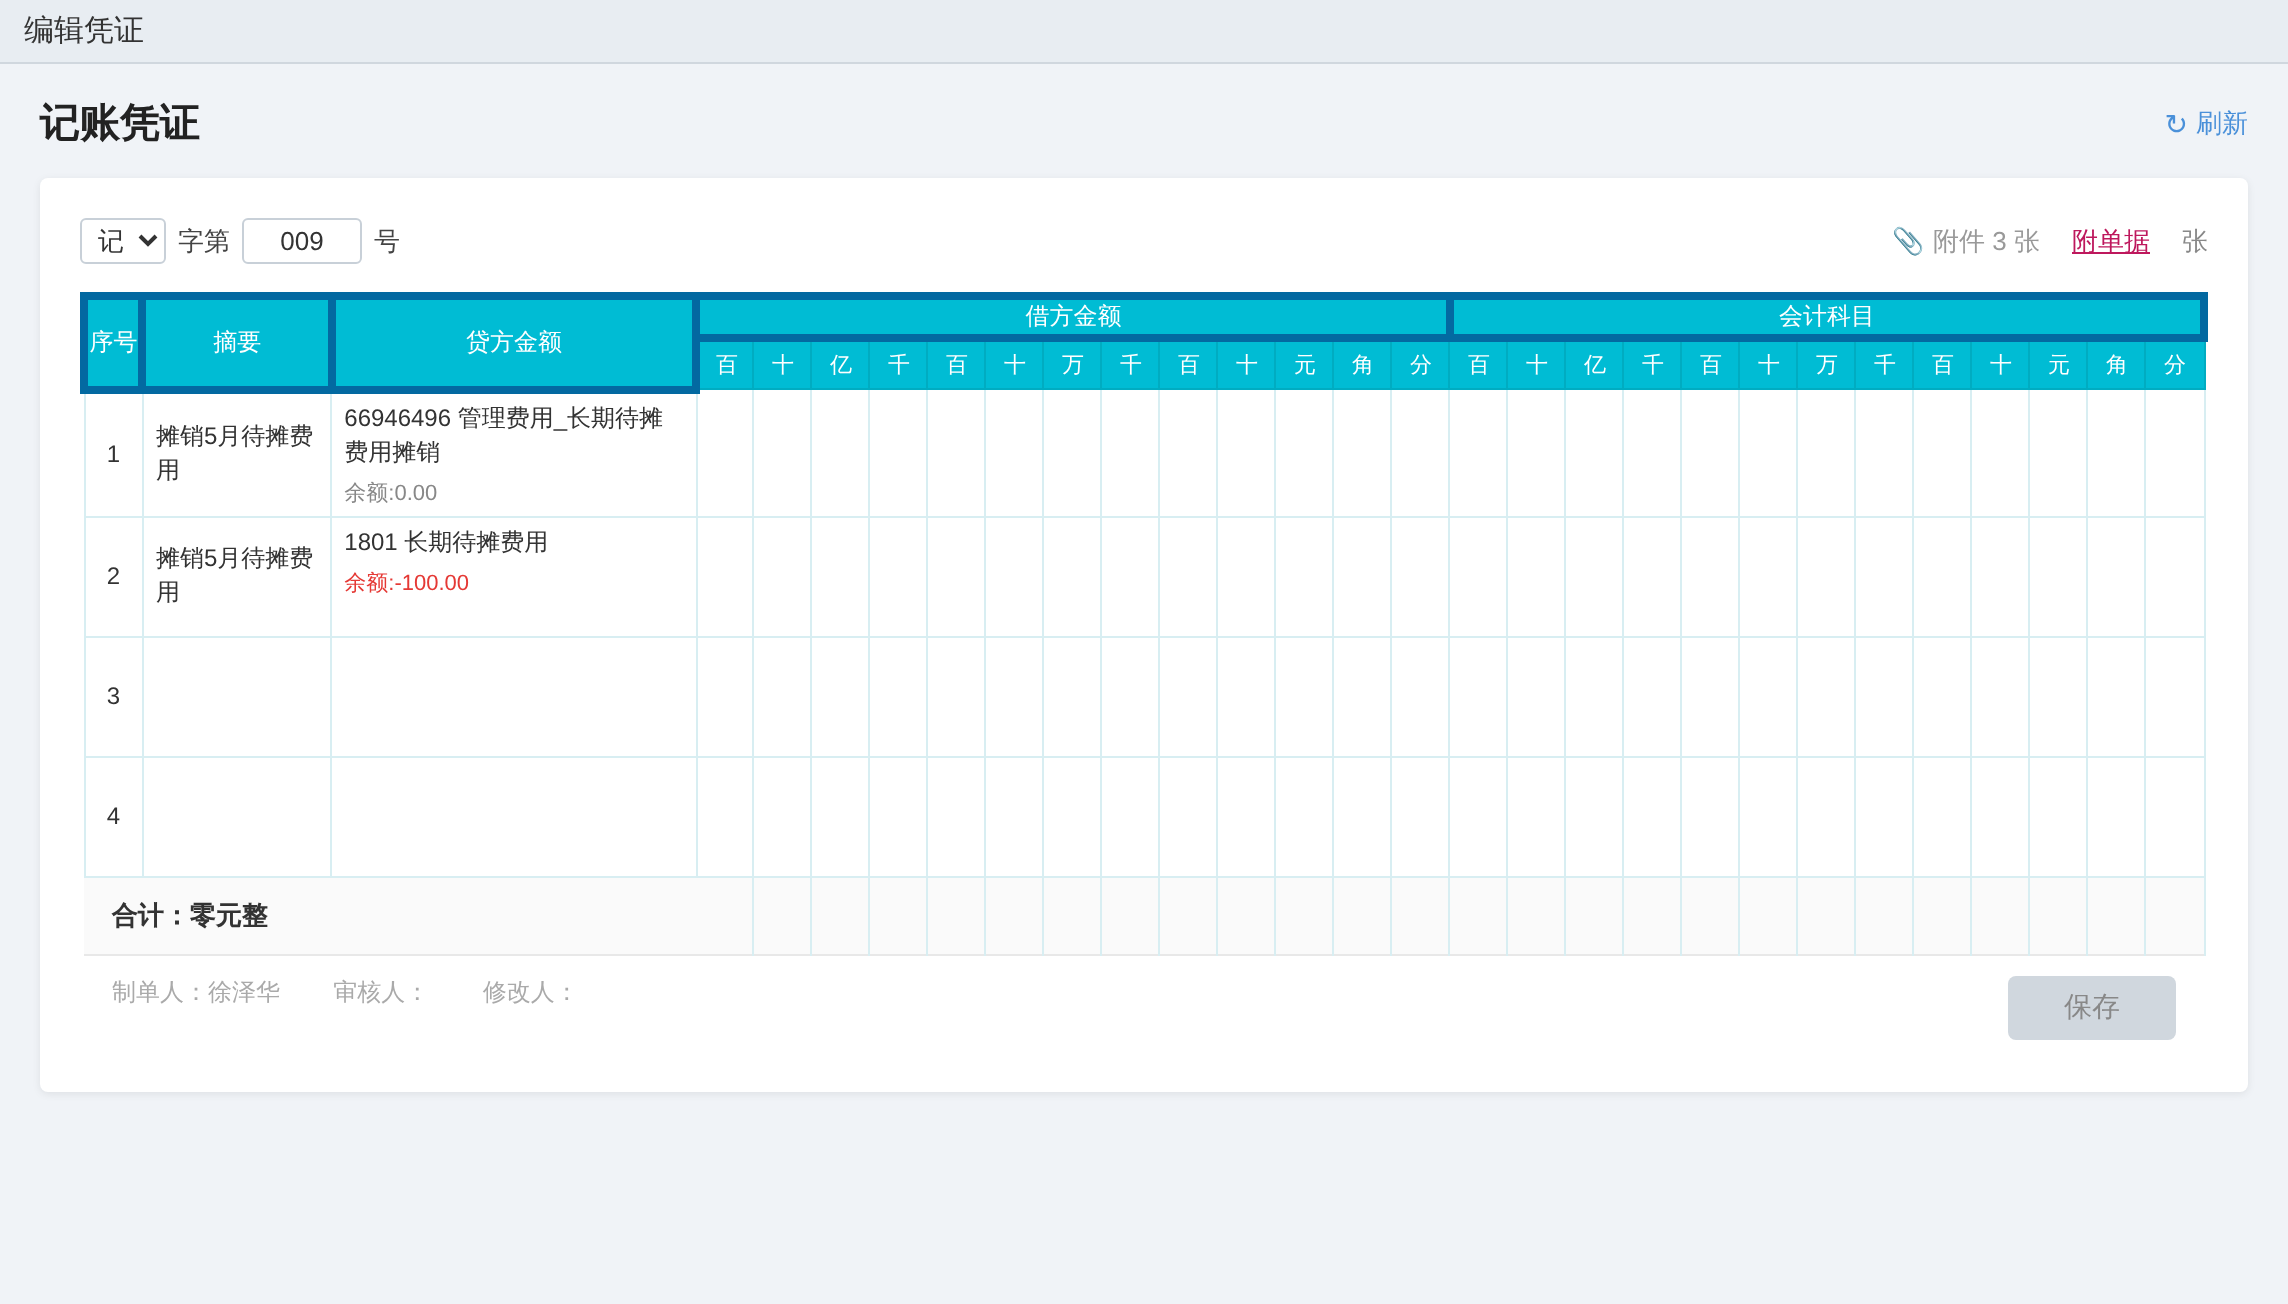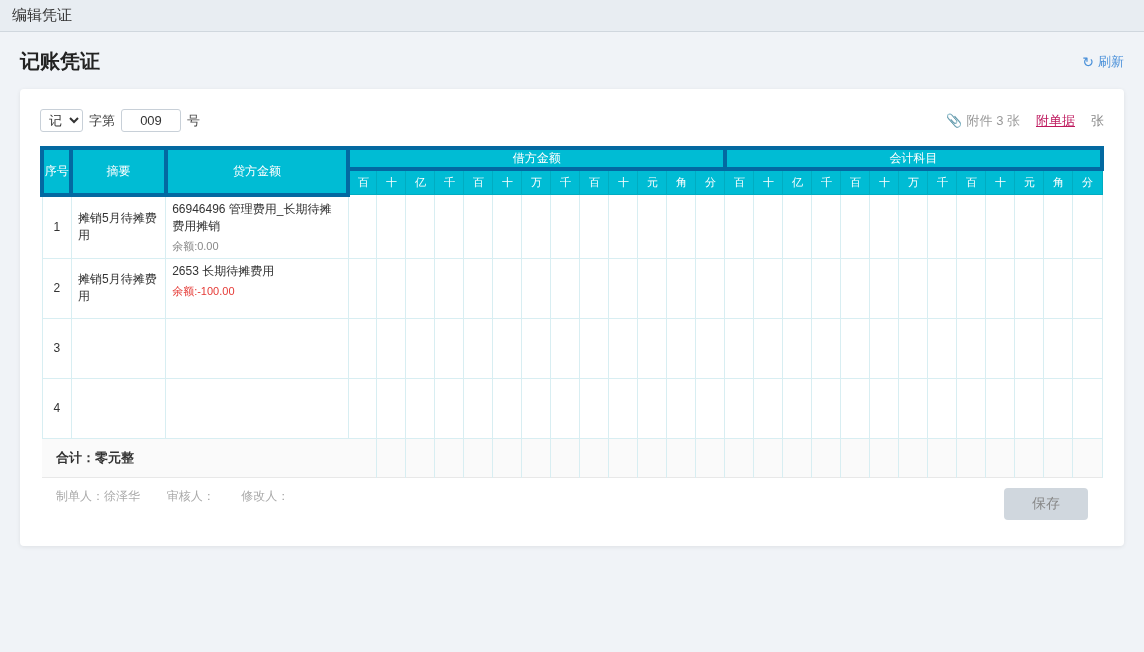--- a/index.html
+++ b/index.html
@@ -296,21 +296,21 @@
             <td class="amount-char" style="height: 60px;"></td>
             <td class="amount-char" style="height: 60px;"></td>
             <td class="amount-char" style="height: 60px;"></td>
             <td class="amount-char" style="height: 60px;"></td>
             <td class="amount-char" style="height: 60px;"></td>
           </tr>
           <tr>
             <td class="center" style="vertical-align: middle;">2</td>
             <td style="vertical-align: middle; font-size: 12px;">摊销5月待摊费用</td>
             <td style="min-height: 60px;">
-              <div class="subject-name">2653 长期待摊费用</div>
+              <div class="subject-name">1801 长期待摊费用</div>
               <div class="balance-negative">余额:-100.00</div>
             </td>
             <td class="amount-char" style="height: 60px;"></td>
             <td class="amount-char" style="height: 60px;"></td>
             <td class="amount-char" style="height: 60px;"></td>
             <td class="amount-char" style="height: 60px;"></td>
             <td class="amount-char" style="height: 60px;"></td>
             <td class="amount-char" style="height: 60px;"></td>
             <td class="amount-char" style="height: 60px;"></td>
             <td class="amount-char" style="height: 60px;"></td>

